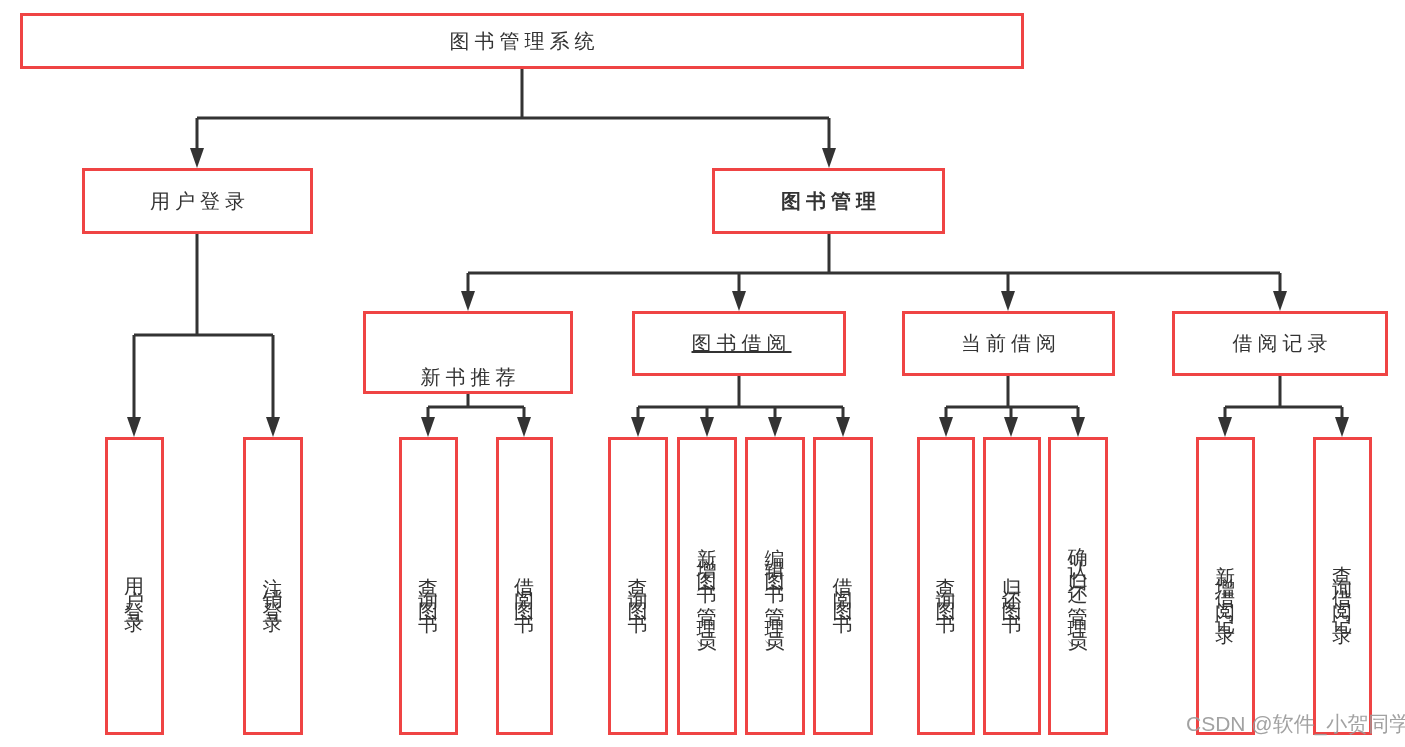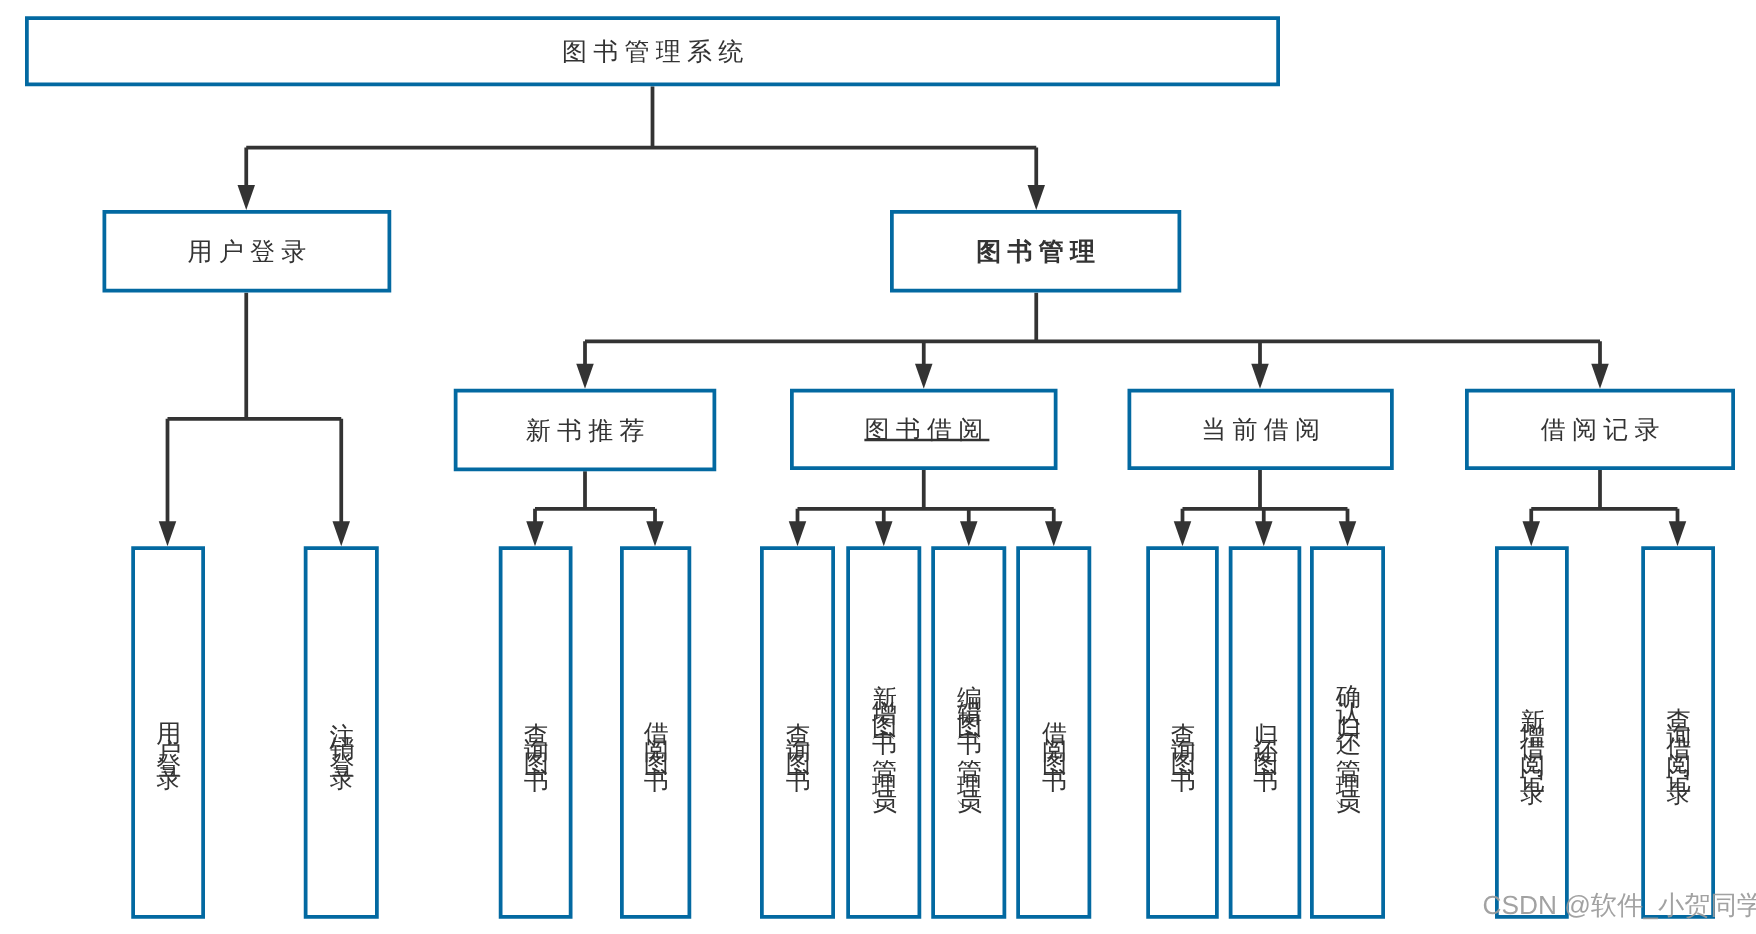--- a/index.html
+++ b/index.html
@@ -8,21 +8,21 @@
     width:1405px;height:747px;
     background:#ffffff;
     font-family:"Liberation Sans","DejaVu Sans",sans-serif;
     color:#333333;
     overflow:hidden;
   }
   svg.wires{position:absolute;left:0;top:0;pointer-events:none;}
   .box{
     position:absolute;
     box-sizing:border-box;
-    border:3px solid #0369a1;
+    border:3px solid #ef4444;
     background:#ffffff;
     display:flex;align-items:center;justify-content:center;
   }
   .h-label{
     font-size:20px;
     letter-spacing:5px;
     text-indent:5px;
     color:#333333;
     white-space:nowrap;
   }
@@ -31,21 +31,21 @@
     text-orientation:mixed;
     font-size:20px;
     letter-spacing:12px;
     color:#333333;
     line-height:1;
   }
   
   .b-root          {left:20px;  top:13px;  width:1004px; height:56px;}
   .b-user-login    {left:82px;  top:168px; width:231px;  height:66px;}
   .b-book-mgmt     {left:712px; top:168px; width:233px;  height:66px;font-weight:bold;}
-  .b-new-book      {left:363px; top:311px; width:210px;  height:66px;}
+  .b-new-book      {left:363px; top:311px; width:210px;  height:83px;align-items:flex-end;}
   .b-book-borrow   {left:632px; top:311px; width:214px;  height:65px;text-decoration:underline;}
   .b-current-borrow{left:902px; top:311px; width:213px;  height:65px;}
   .b-borrow-record {left:1172px;top:311px; width:216px;  height:65px;font-family:Liberation Serif, serif;}
   .vb{top:437px;height:298px;}
   .v-login      {left:105px; width:59px;}
   .v-logout     {left:243px; width:60px;}
   .v-nb-query   {left:399px; width:59px;}
   .v-nb-borrow  {left:496px; width:57px;}
   .v-bb-query   {left:608px; width:60px;}
   .v-bb-add     {left:677px; width:60px;}

